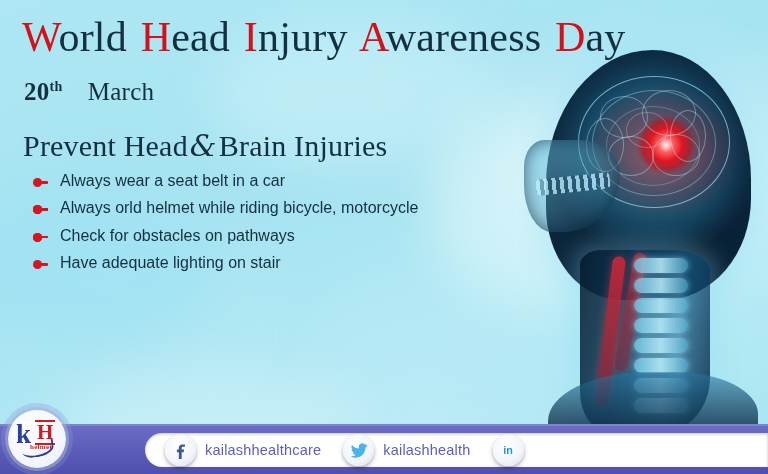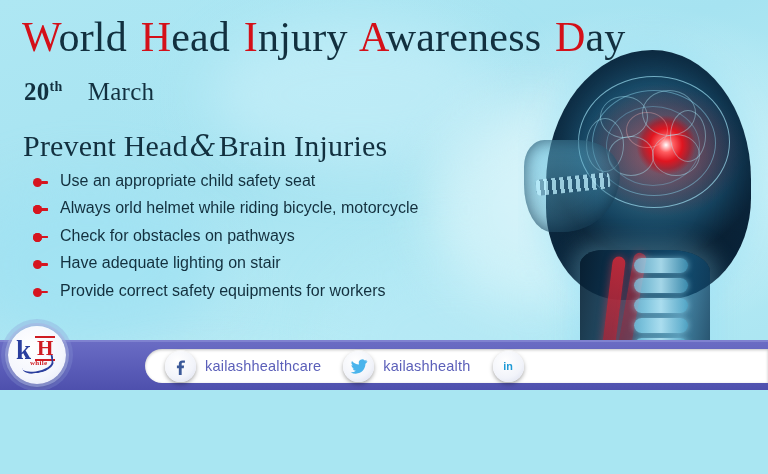--- a/index.html
+++ b/index.html
@@ -2,21 +2,21 @@
 <html><head>
 <meta charset="utf-8">
 <style>
   html,body{margin:0;padding:0;}
   body{
     width:768px;height:474px;overflow:hidden;
     font-family:"Liberation Sans",sans-serif;
     background:#a9e6f2;
   }
   #poster{
-    position:relative;width:768px;height:390px;overflow:hidden;
+    position:relative;width:768px;height:474px;overflow:hidden;
     background:
       radial-gradient(ellipse 300px 220px at 640px 170px, rgba(255,255,255,.75) 0%, rgba(215,243,250,.25) 55%, rgba(255,255,255,0) 75%),
       radial-gradient(ellipse 260px 190px at 120px 300px, rgba(186,234,245,.75) 0%, rgba(186,234,245,0) 70%),
       radial-gradient(ellipse 320px 160px at 300px 60px, rgba(172,231,244,.8) 0%, rgba(172,231,244,0) 72%),
       radial-gradient(ellipse 220px 200px at 430px 400px, rgba(200,238,248,.7) 0%, rgba(200,238,248,0) 70%),
       linear-gradient(160deg,#aee7f3 0%,#a6e3f1 40%,#b6ebf5 70%,#a9e4f1 100%);
   }
 
   
   .cloud{position:absolute;border-radius:50%;filter:blur(26px);pointer-events:none;}
@@ -225,27 +225,27 @@
 
   <div class="dateline">
     <span>20</span><span class="sup">th</span><span class="mon">March</span>
   </div>
 
   <div class="subtitle">
     <span>Prevent Head</span><span class="amp">&amp;</span><span>Brain Injuries</span>
   </div>
 
   <ul class="tips">
-    <li><span class="bullet"></span><span>Use an appropriate child safety seat</span></li>
+    <li><span class="bullet"></span><span>Always wear a seat belt in a car</span></li>
+    <li><span class="bullet"></span></li>
     <li><span class="bullet"></span></li>
     <li><span class="bullet"></span><span>Always orld helmet while riding bicycle, motorcycle</span></li>
     <li><span class="bullet"></span></li>
     <li><span class="bullet"></span><span>Check for obstacles on pathways</span></li>
     <li><span class="bullet"></span><span>Have adequate lighting on stair</span></li>
-    <li><span class="bullet"></span><span>Provide correct safety equipments for workers</span></li>
   </ul>
 
   <div class="footer">
     <div class="social-pill">
 
       <div class="social s-fb">
         <span class="sbadge">
           <svg width="20" height="20" viewBox="0 0 24 24" aria-hidden="true">
             <path fill="#3b5998" d="M14.6 8.2h2.1V5.4c-.4-.05-1.6-.15-3-.15-3 0-4.3 1.8-4.3 4.1v2.1H7.1v3.1h2.3v8.1h3.4v-8.1h2.5l.4-3.1h-2.9V9.7c0-1 .3-1.5 1.8-1.5z"></path>
           </svg>
@@ -271,17 +271,17 @@
       </div>
 
     </div>
   </div>
 
   <div class="logo">
     <div class="logo-inner">
       <span class="logo-k">k</span>
       <span class="logo-h">H</span>
       <span class="logo-sw"></span>
-      <span class="logo-txt">while</span>
+      <span class="logo-txt">helmet</span>
     </div>
   </div>
 
 </div>
 
 </body></html>

